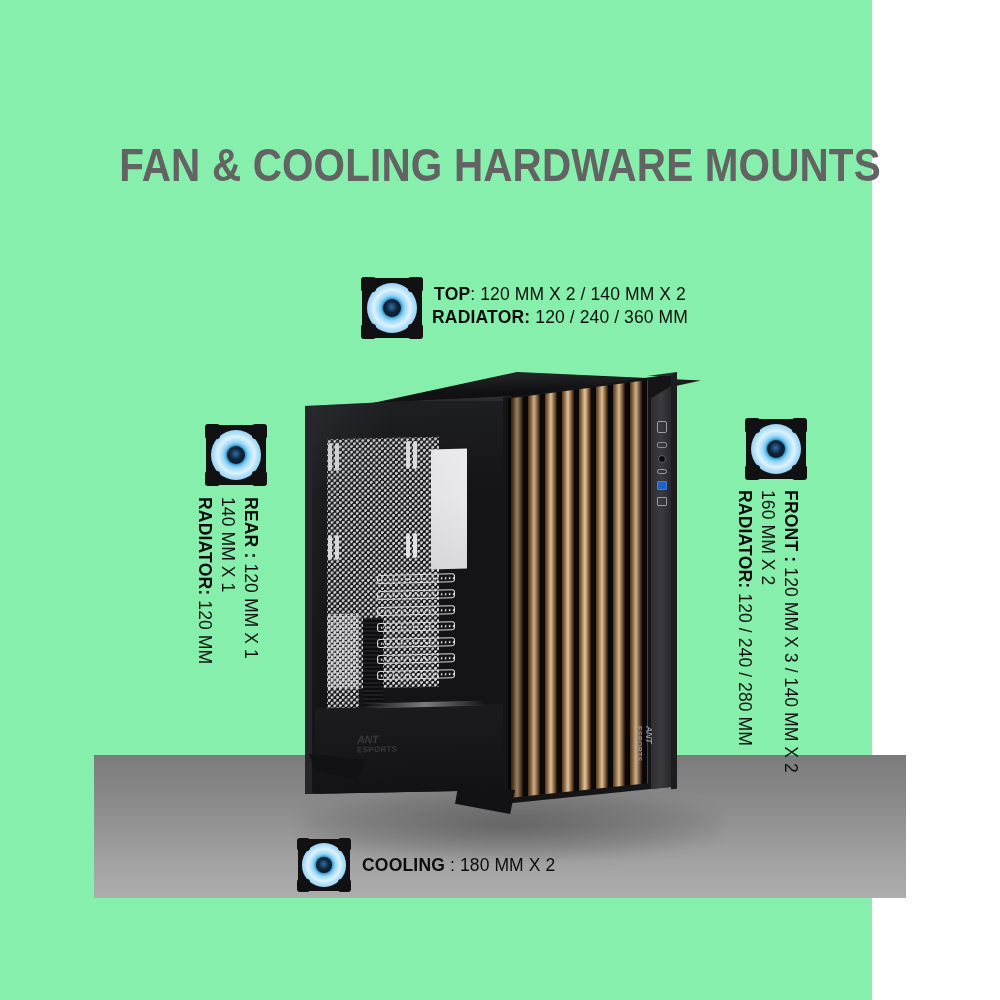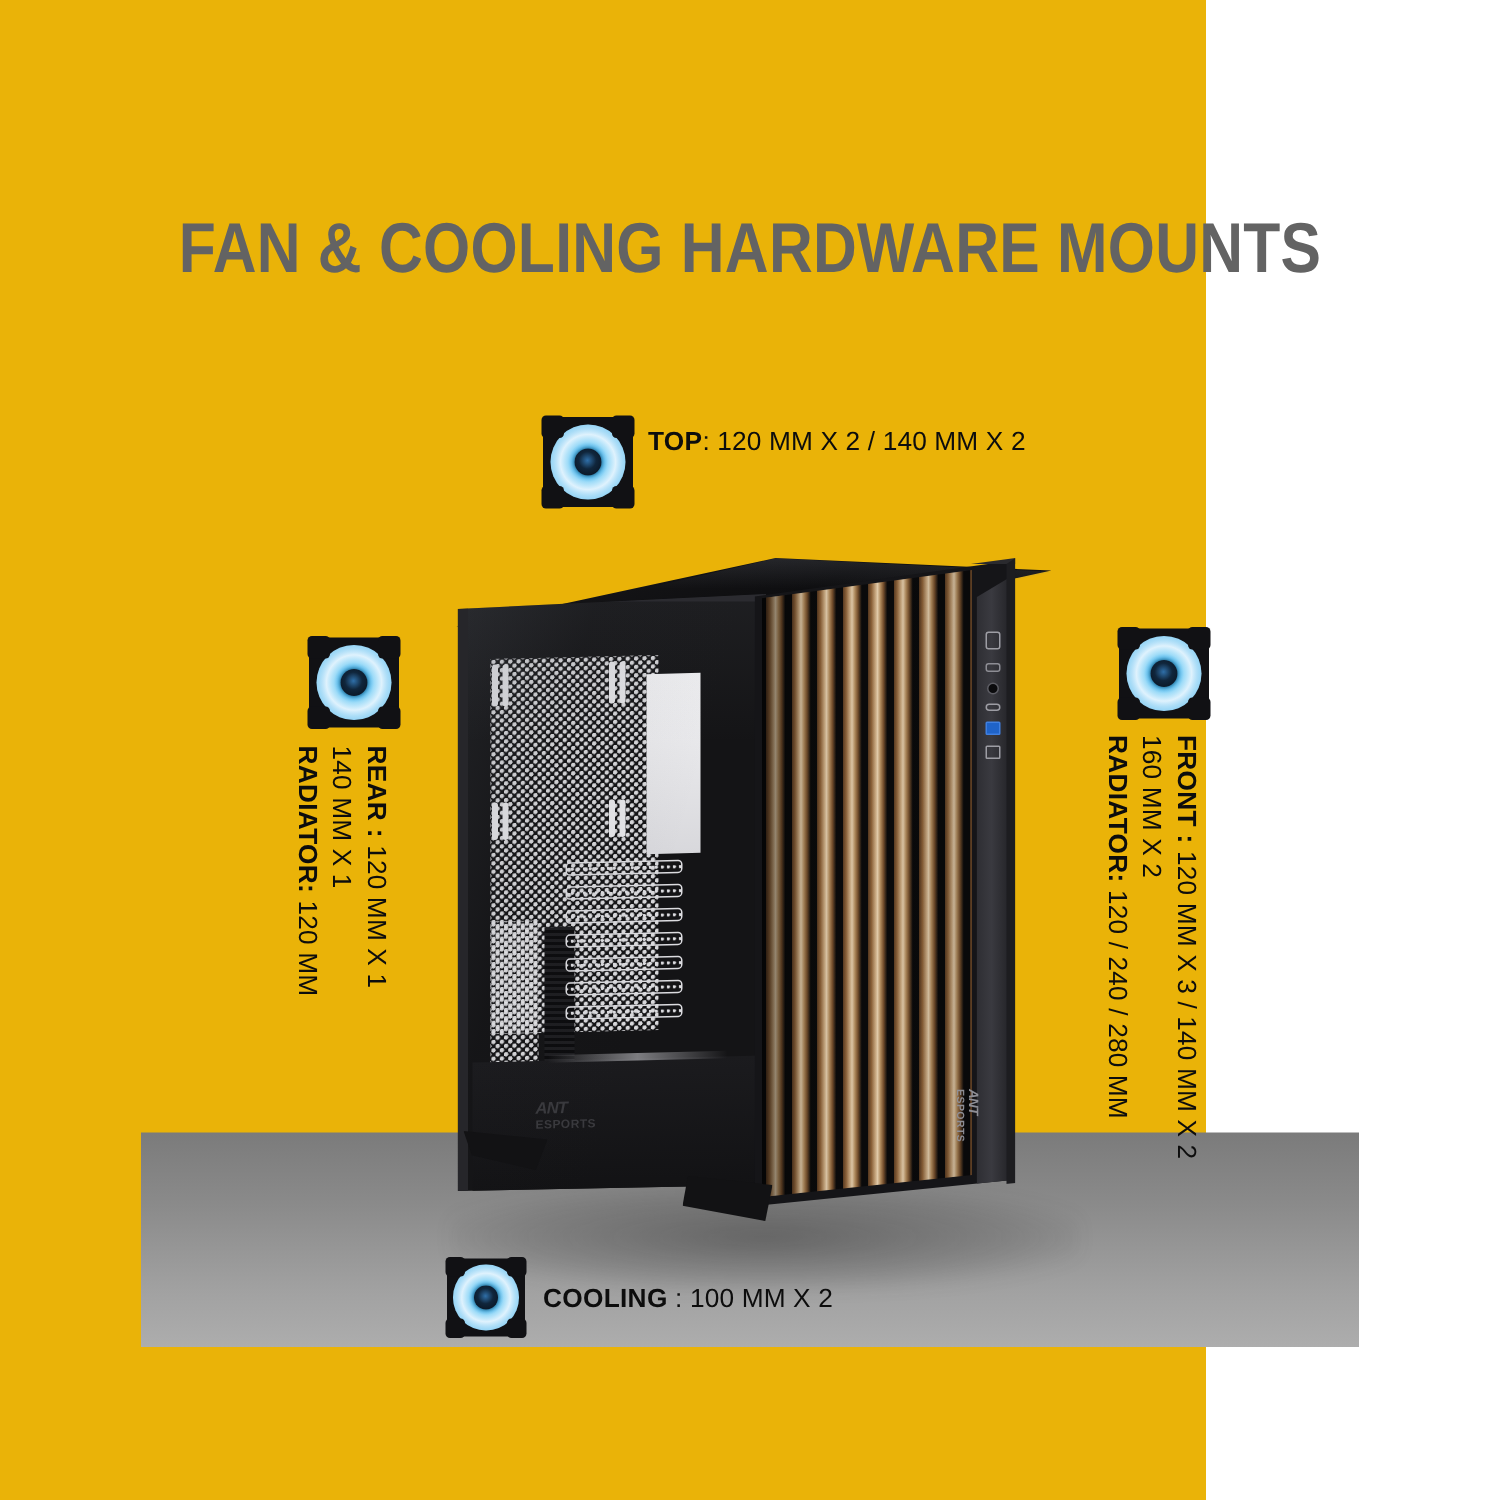--- a/index.html
+++ b/index.html
@@ -8,23 +8,23 @@
   }
   body {
     width: 1000px;
     height: 1000px;
     background: #ffffff;
     font-family: "Liberation Sans", sans-serif;
     overflow: hidden;
   }
   #stage {
     position: relative;
-    width: 804px;
+    width: 872px;
     height: 1000px;
-    background: #eab308;
+    background: #86efac;
   }
 
   
   #title {
     position: absolute;
     left: 0;
     top: 137px;
     width: 1000px;
     text-align: center;
     font-family: "Liberation Sans Narrow", "Liberation Sans", sans-serif;
@@ -514,20 +514,23 @@
   <div class="fan" id="fan-top">
     <span class="corner c-tl"></span>
     <span class="corner c-tr"></span>
     <span class="corner c-bl"></span>
     <span class="corner c-br"></span>
   </div>
   <div class="callout" id="label-top">
     <div>
       <b>TOP</b><span>: </span><span>120 MM X 2 / 140 MM X 2</span>
     </div>
+    <div>
+      <b>RADIATOR:</b><span> </span><span>120 / 240 / 360 MM</span>
+    </div>
   </div>
 
   <div class="fan" id="fan-rear">
     <span class="corner c-tl"></span>
     <span class="corner c-tr"></span>
     <span class="corner c-bl"></span>
     <span class="corner c-br"></span>
   </div>
   <div class="callout rot-cw" id="label-rear">
     <div>
@@ -560,17 +563,17 @@
   </div>
 
   <div class="fan" id="fan-bottom">
     <span class="corner c-tl"></span>
     <span class="corner c-tr"></span>
     <span class="corner c-bl"></span>
     <span class="corner c-br"></span>
   </div>
   <div class="callout" id="label-bottom">
     <div>
-      <b>COOLING</b><span> : </span><span>100 MM X 2</span>
+      <b>COOLING</b><span> : </span><span>180 MM X 2</span>
     </div>
   </div>
 
 </div>
 
 </body></html>

